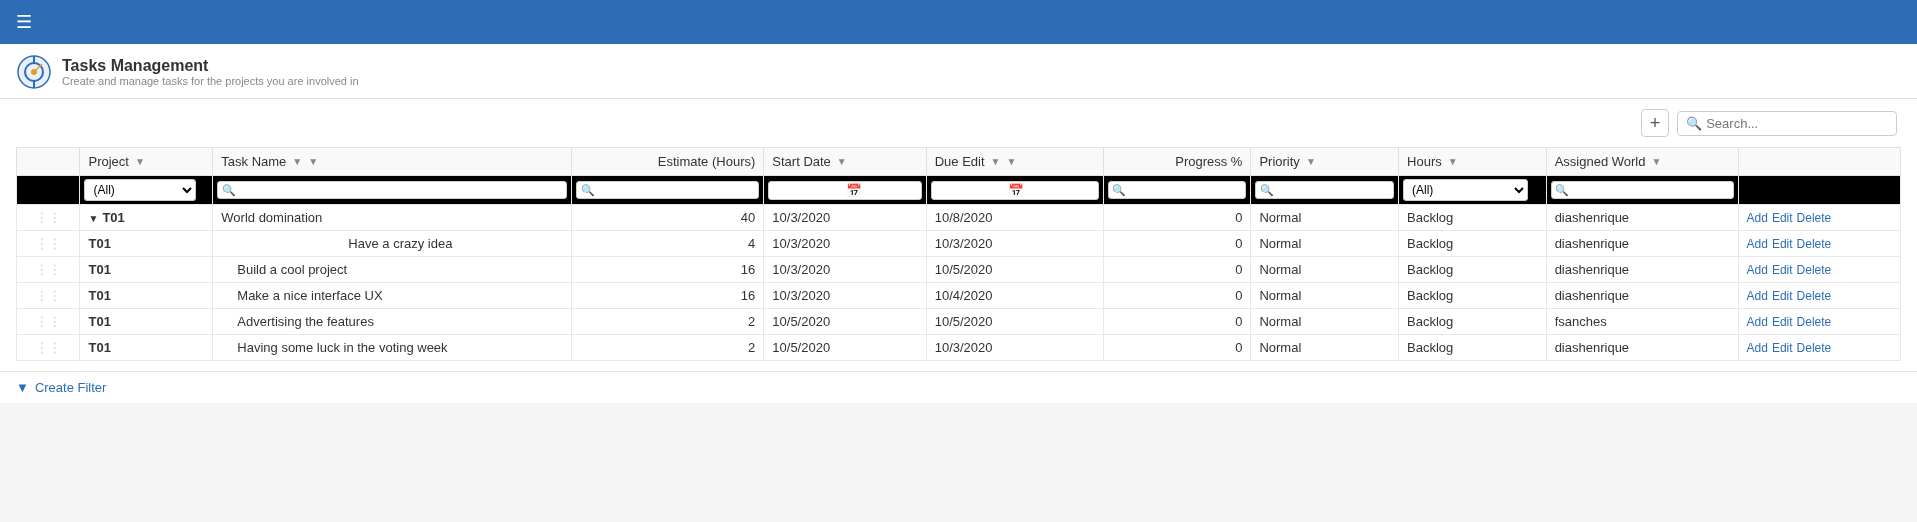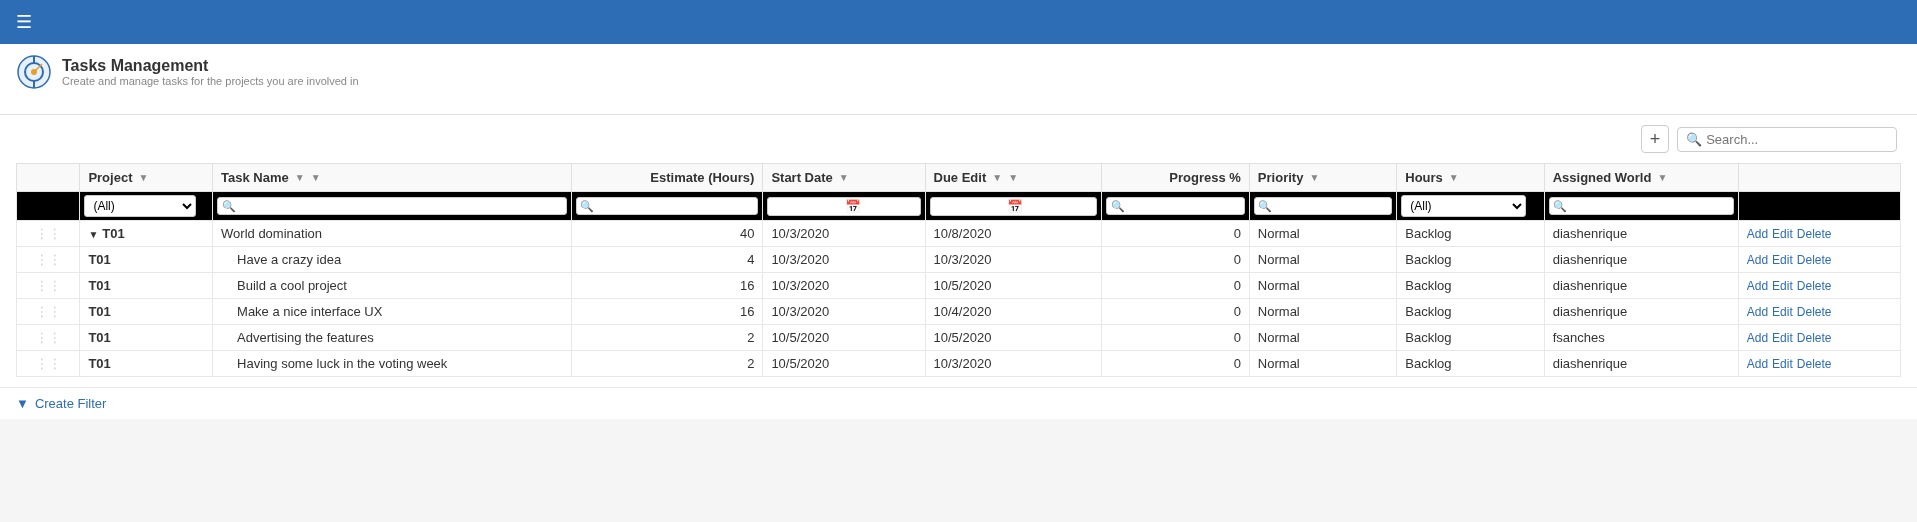--- a/index.html
+++ b/index.html
@@ -15,21 +15,21 @@
     }
     .hamburger-icon {
       color: white;
       font-size: 18px;
       cursor: pointer;
     }
 
     
     .app-header {
       background: #fff;
-      padding: 10px 16px 24px 16px;
+      padding: 10px 16px 8px 16px;
       border-bottom: 1px solid #e0e0e0;
       display: flex;
       align-items: center;
       gap: 10px;
     }
     .app-logo {
       width: 36px;
       height: 36px;
     }
     .app-title-block {}
@@ -97,21 +97,21 @@
     .data-table {
       width: 100%;
       border-collapse: collapse;
       font-size: 13px;
     }
     .data-table th {
       background: #f9f9f9;
       border: 1px solid #e0e0e0;
       padding: 6px 8px;
       text-align: right;
-      font-weight: bold;
+      font-weight: normal;
       color: #333;
       white-space: nowrap;
     }
     .data-table td {
       border: 1px solid #e8e8e8;
       padding: 5px 8px;
       color: #333;
       white-space: nowrap;
     }
     .col-drag {
@@ -376,21 +376,21 @@
               <span> </span>
               <a class="action-link">Edit</a>
               <span> </span>
               <a class="action-link">Delete</a>
             </div>
           </td>
         </tr>
         <tr>
           <td class="col-drag" style="color: rgb(204, 204, 204); font-size: 13px;">⋮⋮</td>
           <td class="col-project"><span>T01</span></td>
-          <td class="col-taskname" style="padding-left: 24px;">Have a crazy idea</td>
+          <td class="col-taskname" style="padding-left: 24px; text-align: center;">Have a crazy idea</td>
           <td class="col-estimate" style="text-align: right;">4</td>
           <td class="col-startdate">10/3/2020</td>
           <td class="col-duedate">10/3/2020</td>
           <td class="col-progress" style="text-align: right;">0</td>
           <td class="col-priority">Normal</td>
           <td class="col-status">Backlog</td>
           <td class="col-assigned">diashenrique</td>
           <td class="col-actions">
             <div class="action-links">
               <a class="action-link">Add</a>

